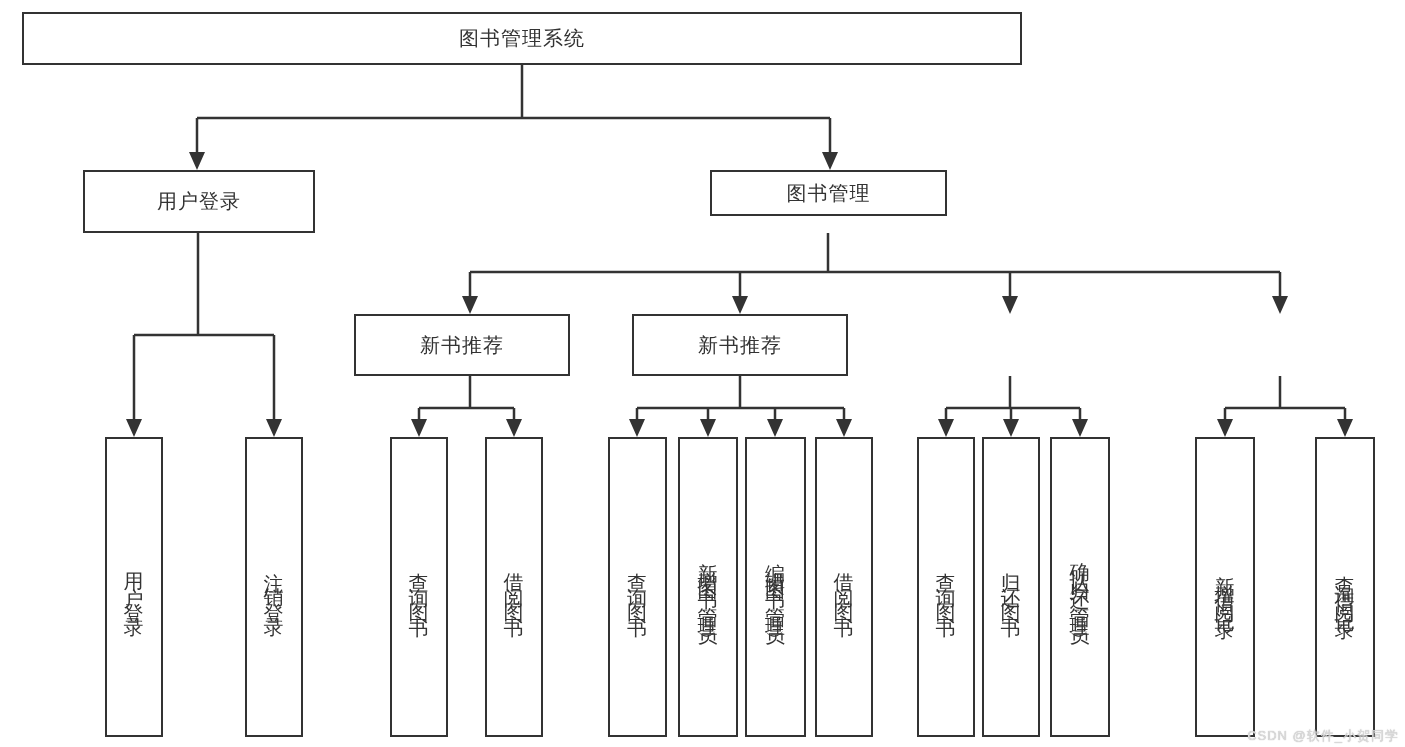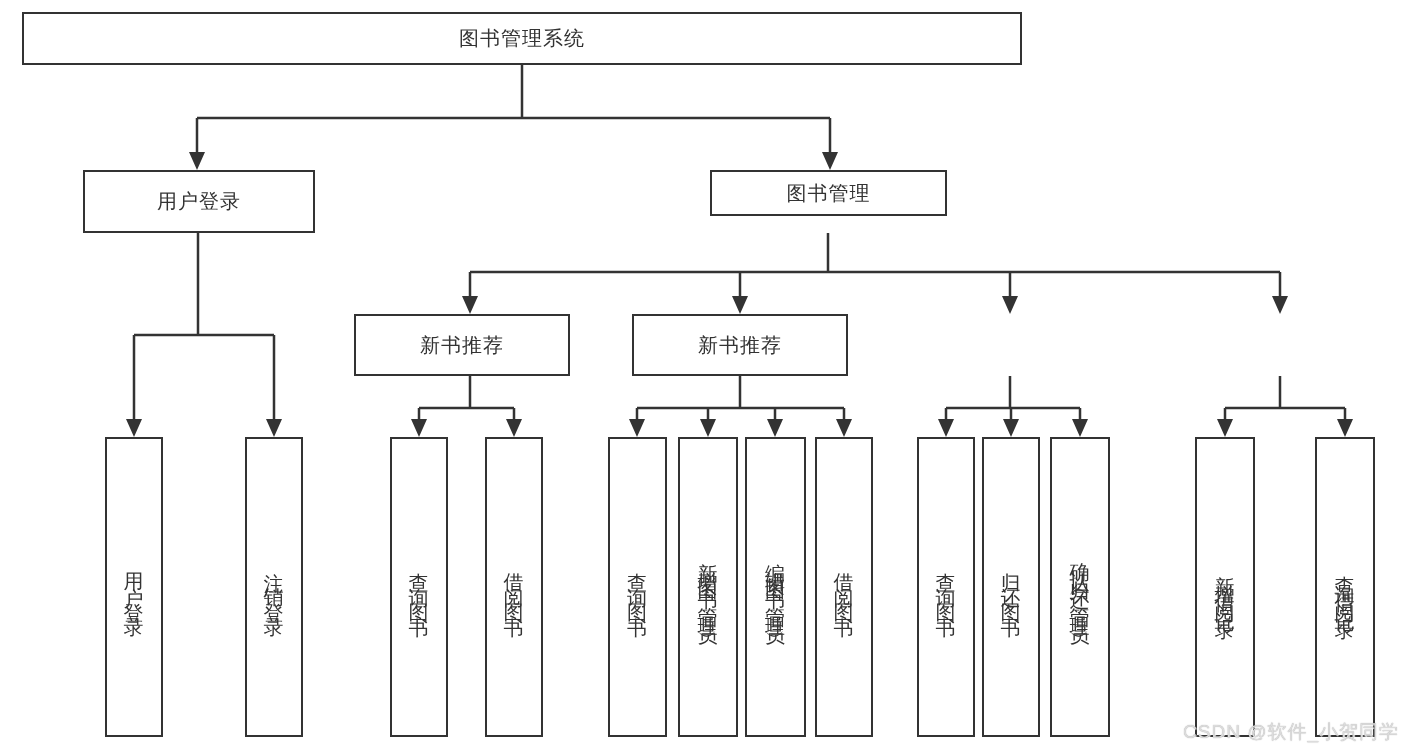--- a/index.html
+++ b/index.html
@@ -36,21 +36,21 @@
     font-size:20px;
     letter-spacing:15px;
     line-height:1;
     white-space:nowrap;
   }
   .node.v .vt.long{letter-spacing:9px;}
   .watermark{
     position:absolute;
     right:6px;bottom:2px;
     z-index:3;
-    font-size:19px;
+    font-size:13px;
     letter-spacing:1px;
     color:var(--watermark);
     text-shadow:0 0 1px rgba(130,130,130,.75), 1px 1px 1px rgba(255,255,255,.9);
     white-space:nowrap;
   }
 </style>
 </head>
 <body>
 
 <div class="canvas">

